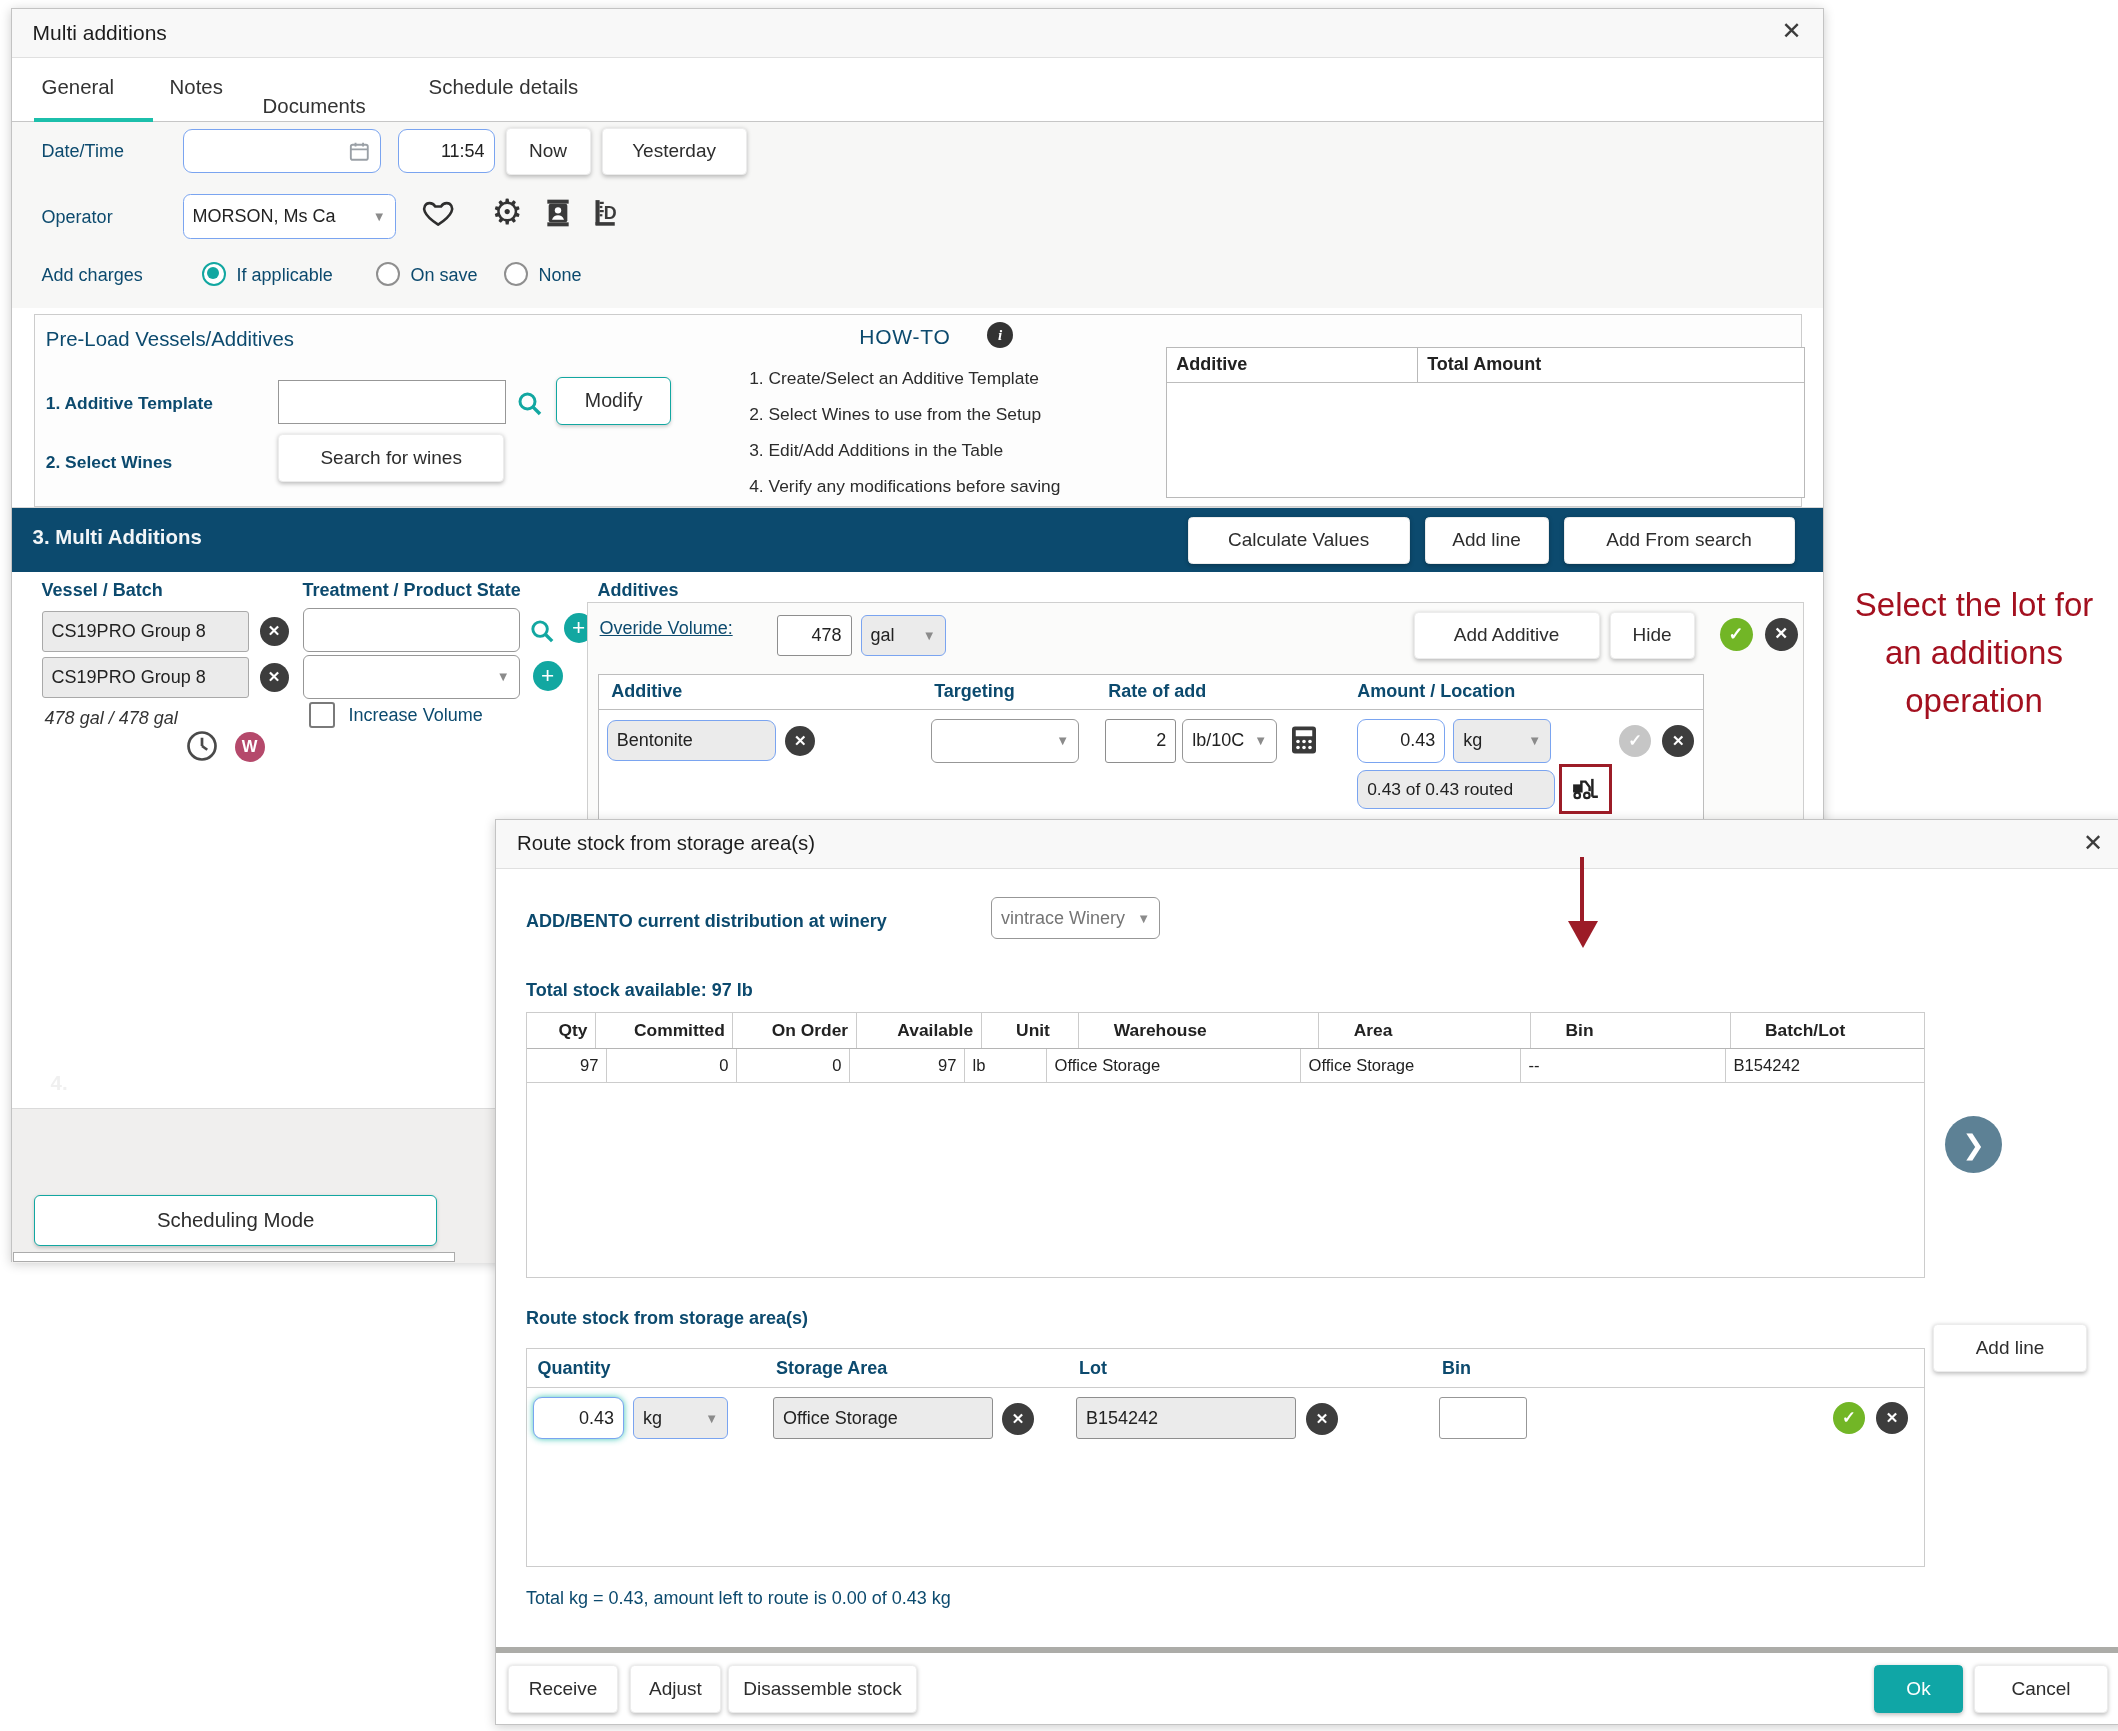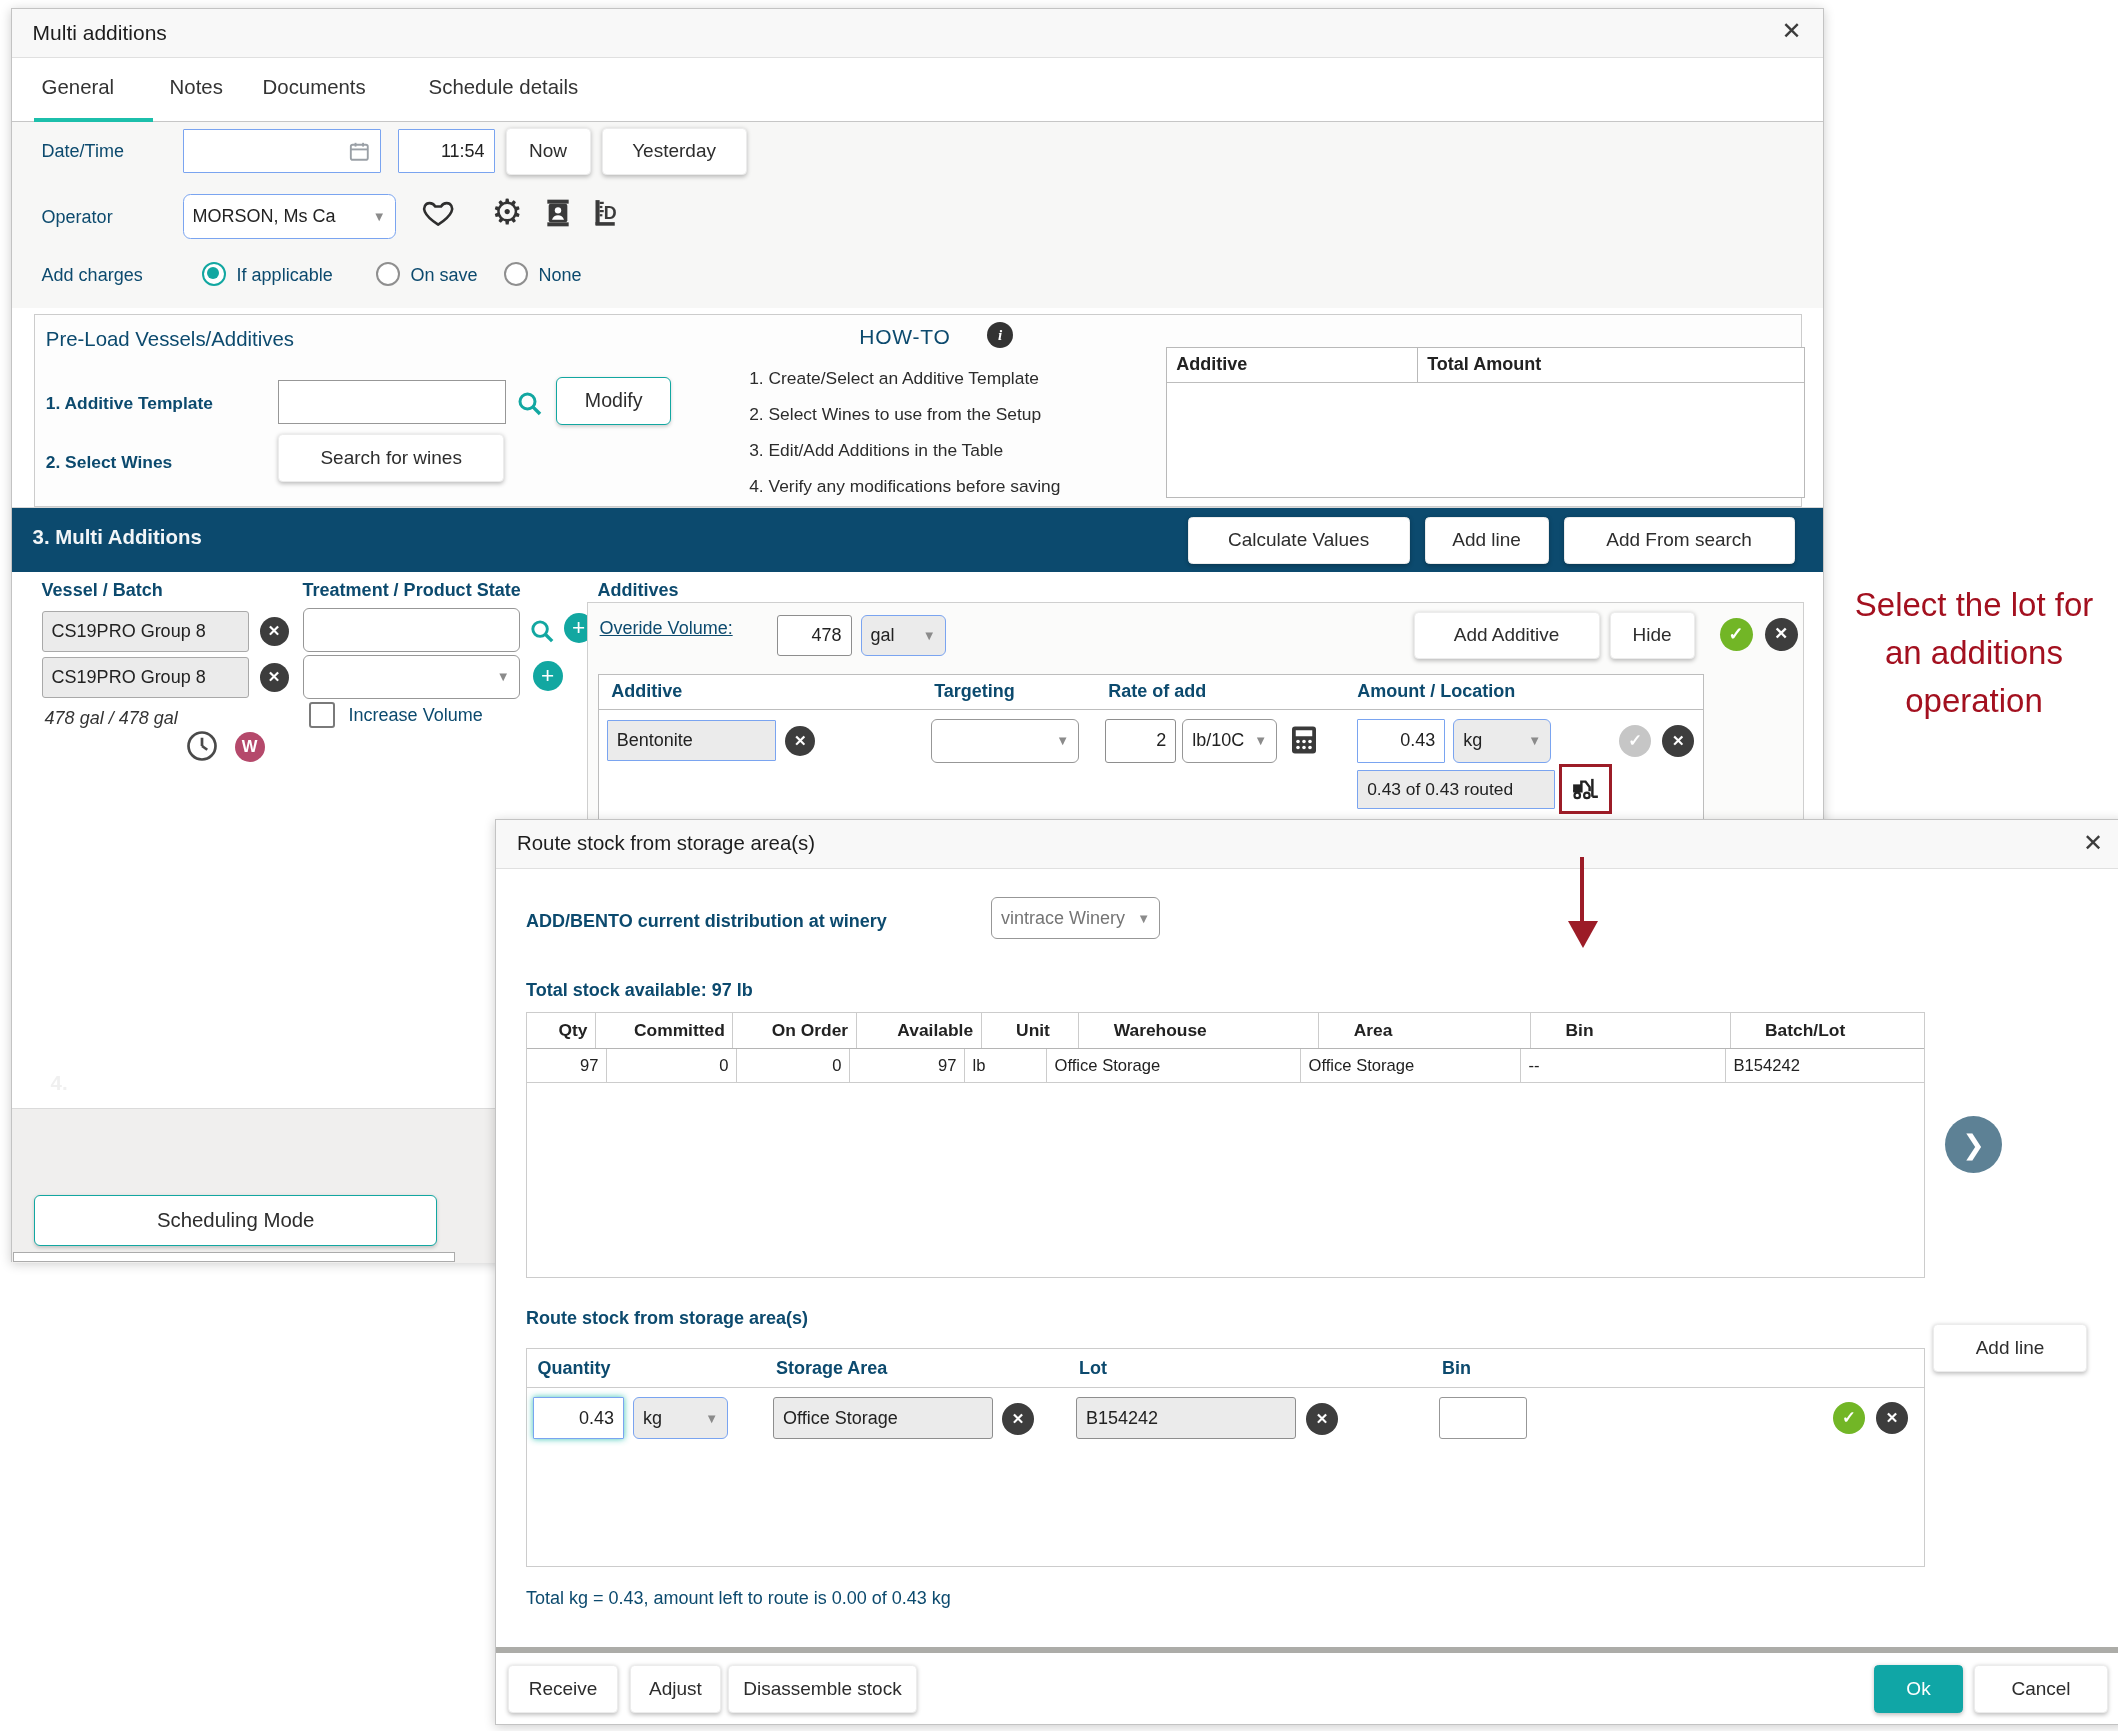--- a/index.html
+++ b/index.html
@@ -12,21 +12,21 @@
   .titlebar{position:absolute;left:0;top:0;right:0;height:48px;background:#f8f8f8;border-bottom:0.8px solid #e0e0e0;}
   .title-text{position:absolute;left:21px;top:12px;font-size:21px;color:#1d1d1d;}
   .close-x{position:absolute;top:10.6px;right:21px;font-size:24px;color:#3c3c3c;cursor:pointer;line-height:1;}
   .btn{position:absolute;display:flex;align-items:center;justify-content:center;background:#fff;
        border:0.8px solid #ececec;border-radius:4.5px;box-shadow:0 1.5px 4.5px rgba(0,0,0,.25);
        font-size:19px;color:#2d2d2d;cursor:pointer;box-sizing:border-box;white-space:nowrap;}
   .btn.teal{border:1.5px solid #12A7A1;border-radius:6px;box-shadow:0 1.5px 3.8px rgba(0,0,0,.18);}
   .btn.primary{background:#10A6A6;color:#fff;border:0.8px solid #10A6A6;}
   .field{position:absolute;display:flex;align-items:center;background:#fff;border:0.8px solid #979797;
          font-size:18px;color:#222;padding:0 9px;box-sizing:border-box;white-space:nowrap;overflow:hidden;}
-  .field.blue{border:1.5px solid #7AA4F0;border-radius:1px;}
+  .field.blue{border:1.5px solid #7AA4F0;border-radius:9px;}
   .field.r8{border-radius:6px;}
   .field.grayed{background:#EBEBEB;}
   .field.right{justify-content:flex-end;}
   .sel{justify-content:space-between;}
   .caret{font-size:13px;color:#8b8b8b;margin-left:7.5px;}
   .circle{position:absolute;border-radius:50%;display:flex;align-items:center;justify-content:center;
           color:#fff;cursor:pointer;box-sizing:border-box;font-weight:bold;}
   .xdark{background:#3D3D3D;}
   .chk{background:#72B626;}
   .chk.off{background:#C6C6C6;}
@@ -57,21 +57,21 @@
 
   <div class="titlebar">
     <span class="title-text">Multi additions</span>
     <span class="close-x">✕</span>
   </div>
 
   <div class="tabs">
     <span class="tab" style="left:30px;">General</span>
     <span class="abs" style="left:22.6px;bottom:-1.5px;width:119px;height:4.5px;background:#1CBFAB;"></span>
     <span class="tab" style="left:158px;">Notes</span>
-    <span class="tab" style="left:251px;">Documents</span>
+    <span class="tab" style="left:251px;margin-top:19px;">Documents</span>
     <span class="tab" style="left:417px;">Schedule details</span>
   </div>
 
   <div class="abs" style="left:0;top:113px;width:100%;height:186px;background:#f7f7f6;">
     <span class="lbl" style="left:30px;top:19.6px;">Date/Time</span>
     <div class="field blue" style="left:171px;top:7.5px;width:198px;height:44px;justify-content:flex-end;">
       <span></span>
       <span style="margin-left:6px;">
         <svg width="22.6" height="22.6" viewBox="0 0 24 24">
             <rect x="3" y="5" width="18" height="16" rx="2" fill="none" stroke="#9aa0a6" stroke-width="2"></rect>

